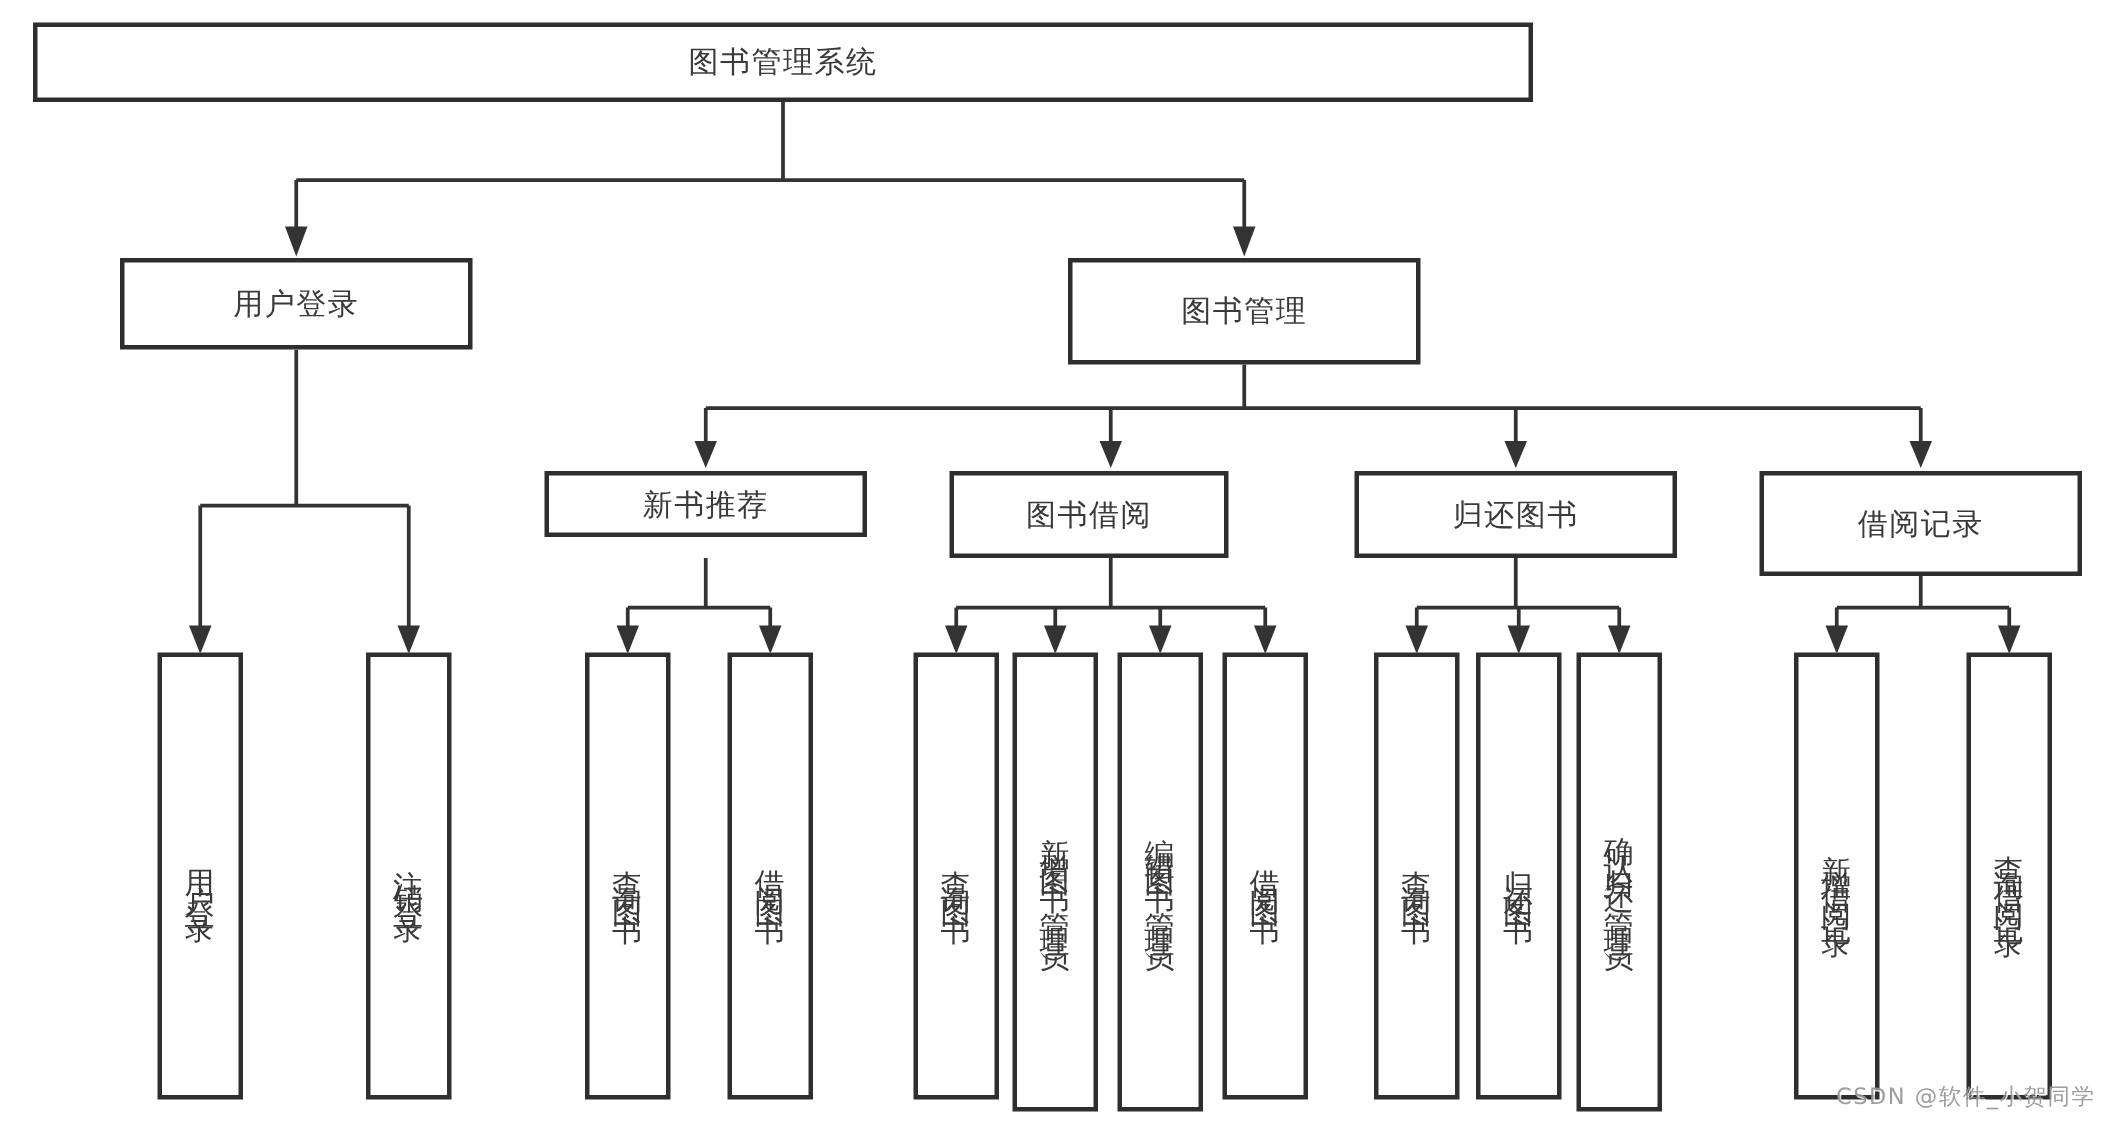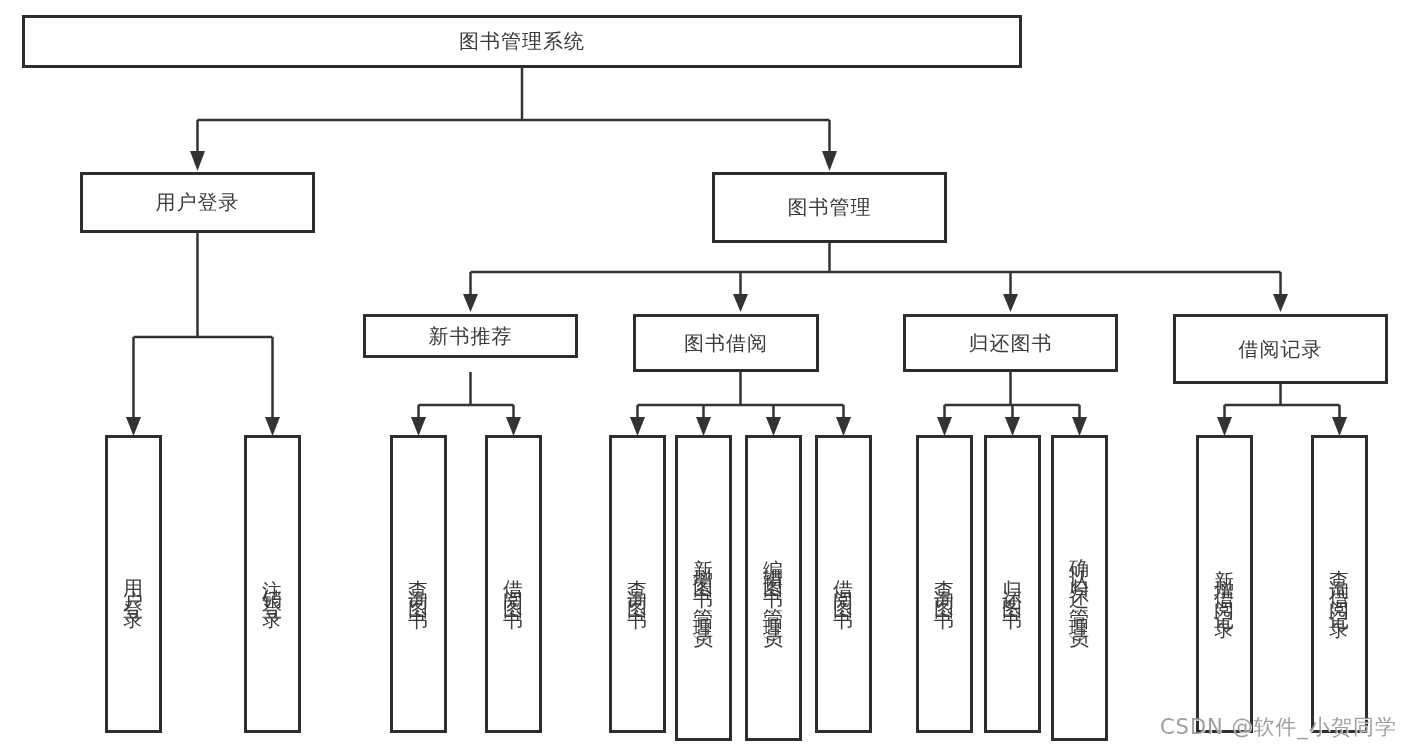--- a/index.html
+++ b/index.html
@@ -53,21 +53,21 @@
     font-size: 20px;
     line-height: 1;
     letter-spacing: 10px;
     color: #3a3a3a;
     white-space: nowrap;
   }
   .watermark {
     position: absolute;
     right: 8px;
     bottom: 6px;
-    font-size: 21px;
+    font-size: 15px;
     color: rgba(148, 148, 148, 0.9);
     text-shadow: 1px 1px 0 rgba(255,255,255,0.8);
     z-index: 3;
     letter-spacing: 1px;
   }
 </style>
 </head>
 <body>
 
 <div class="canvas">

